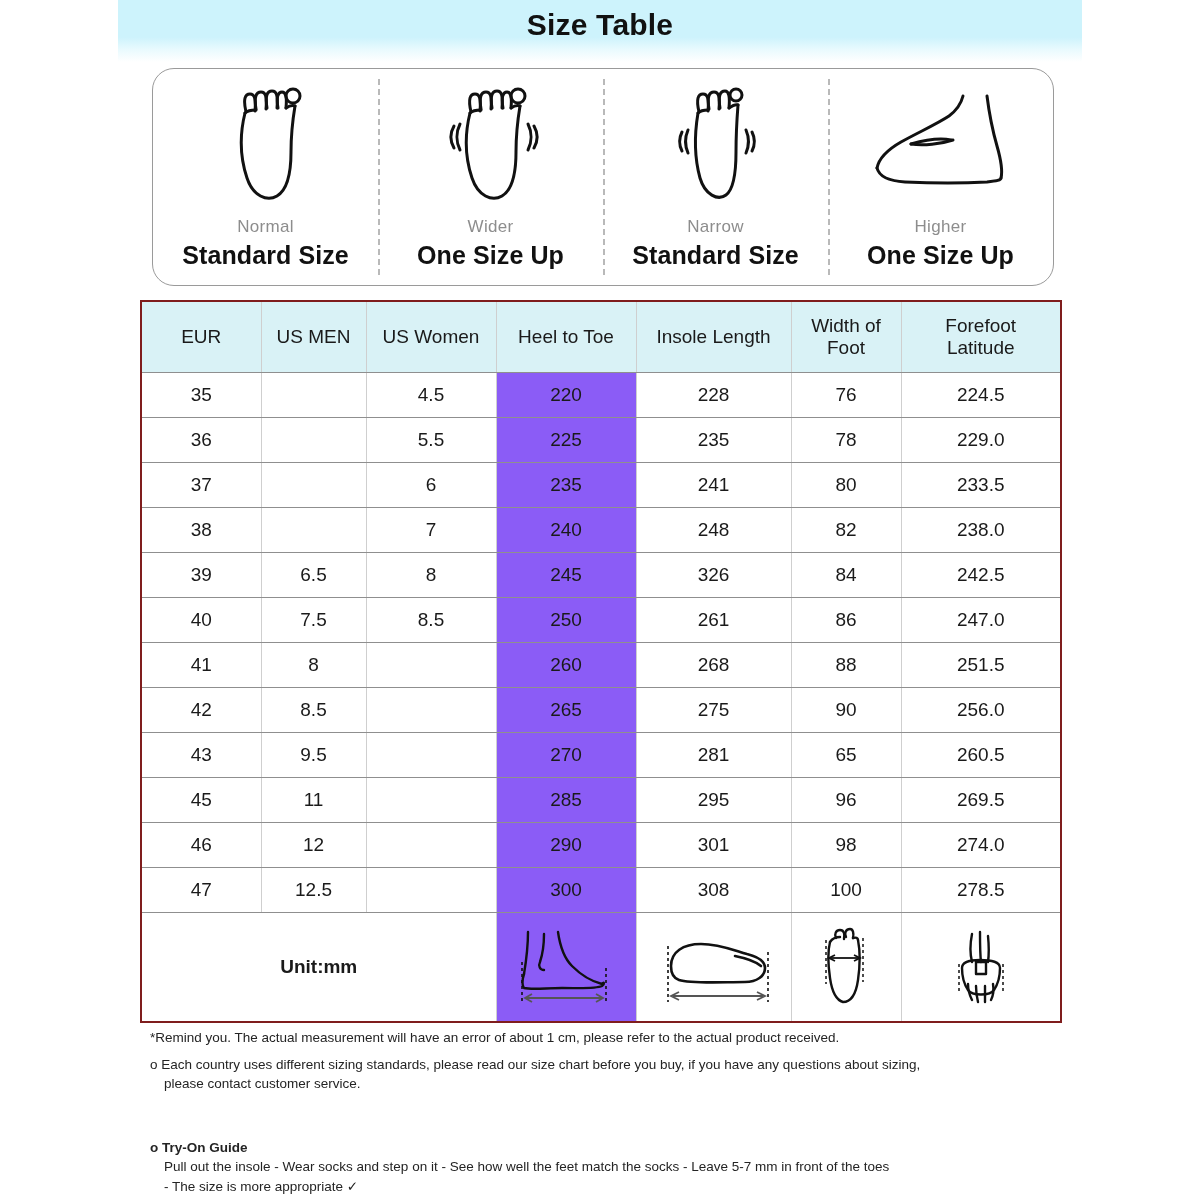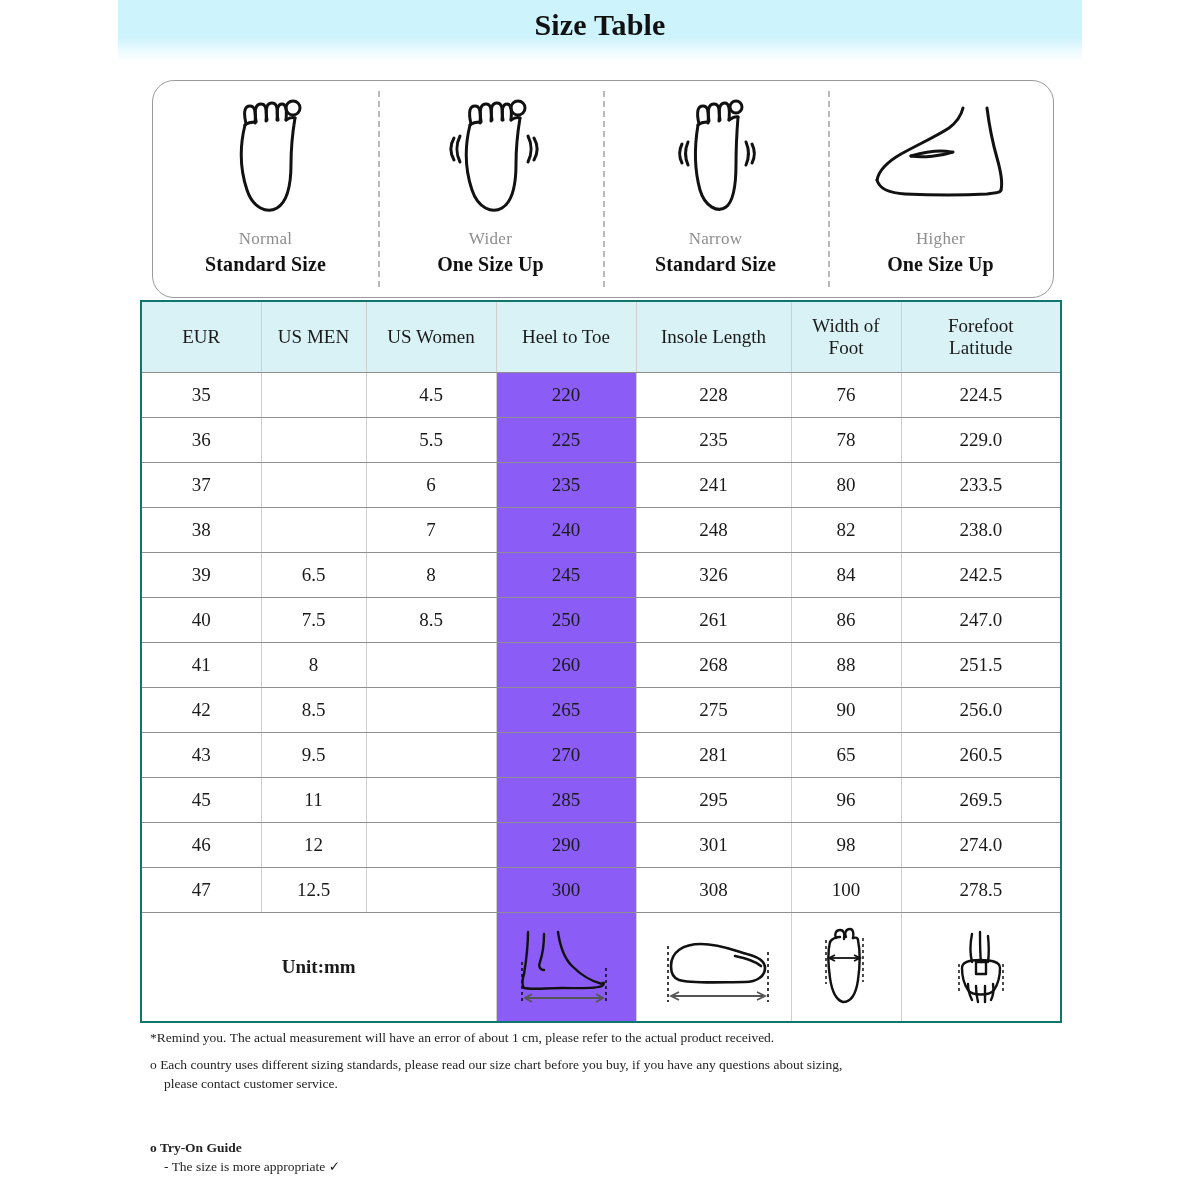--- a/index.html
+++ b/index.html
@@ -3,62 +3,62 @@
 <meta charset="utf-8">
 <style>
   html,body{margin:0;padding:0;}
   body{
     width:1200px;height:1200px;
     background:#ffffff;
     font-family:"Liberation Sans", sans-serif;
     color:#1a1a1a;
     overflow:hidden;
   }
-  .page{position:relative;width:1200px;height:1152px;font-family:Liberation Serif, serif;}
+  .page{position:relative;width:1200px;height:1152px;}
 
   
   .banner{
     position:absolute;left:118px;top:0;width:964px;height:62px;
     background:linear-gradient(to bottom,#cdf3fc 0%,#cdf3fc 60%,#e9fafe 80%,#ffffff 100%);
   }
   .banner-title{
     position:absolute;left:0;top:0;width:964px;height:50px;
     display:flex;align-items:center;justify-content:center;
     font-size:30px;font-weight:bold;color:#111;letter-spacing:.2px;
   }
 
   
   .foot-panel{
-    position:absolute;left:152px;top:80px;width:902px;height:218px;
+    position:absolute;left:152px;top:68px;width:902px;height:218px;
     border:1.5px solid #9a9a9a;border-radius:22px;
     box-sizing:border-box;
     display:flex;
   }
   .foot-cell{
     flex:1 1 0;position:relative;
     display:flex;flex-direction:column;align-items:center;justify-content:flex-start;
     padding-top:12px;
   }
   .foot-cell + .foot-cell:before{
     content:"";position:absolute;left:0;top:10px;bottom:10px;
     border-left:2px dashed #b9b9b9;
   }
   .foot-art{height:128px;display:flex;align-items:center;justify-content:center;}
   .foot-label{
     font-size:17px;color:#8d8d8d;margin-top:8px;letter-spacing:.3px;
   }
   .foot-advice{
-    font-size:20px;font-weight:bold;color:#111;margin-top:4px;letter-spacing:.1px;text-align:right;
+    font-size:25px;font-weight:bold;color:#111;margin-top:4px;letter-spacing:.1px;text-align:right;
   }
 
   
   .size-table{
     position:absolute;left:140px;top:300px;width:920px;
     border-collapse:collapse;
-    border:2px solid #0f766e;
+    border:2px solid #7f1d1d;
     table-layout:fixed;
   }
   .size-table th,.size-table td{
     border-left:1px solid #cfcfcf;
     border-right:1px solid #cfcfcf;
     border-top:1px solid #8f8f8f;
     border-bottom:1px solid #8f8f8f;
     text-align:center;
     vertical-align:middle;
     font-size:19px;
@@ -405,17 +405,18 @@
   </table>
 
   <div class="notes">
     <div class="note">*Remind you. The actual measurement will have an error of about 1 cm, please refer to the actual product received.</div>
     <div class="note">
       <div>o Each country uses different sizing standards, please read our size chart before you buy, if you have any questions about sizing,</div>
       <div class="note-sub">please contact customer service.</div>
     </div>
     <div class="note">
       <div class="note-strong">o Try-On Guide</div>
+      <div class="note-sub">Pull out the insole - Wear socks and step on it - See how well the feet match the socks - Leave 5-7 mm in front of the toes</div>
       <div class="note-sub">- The size is more appropriate ✓</div>
     </div>
   </div>
 
 </div>
 
 </body></html>

